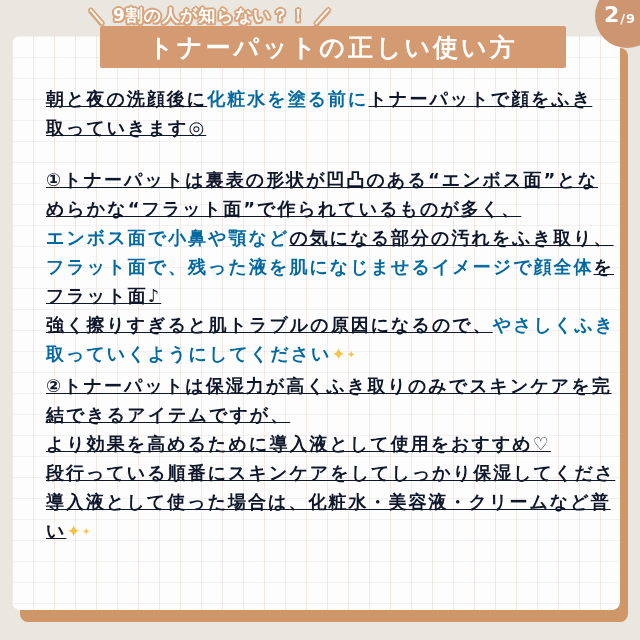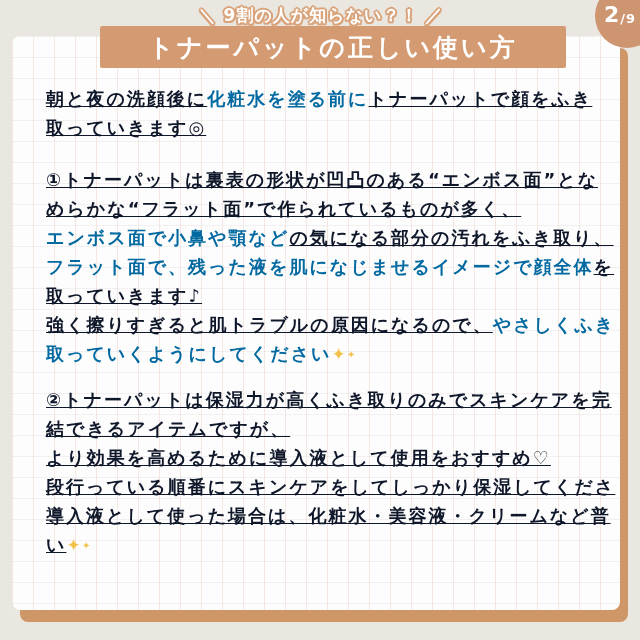--- a/index.html
+++ b/index.html
@@ -26,42 +26,42 @@
     position:absolute;left:88px;top:26px;width:466px;height:42px;
     background:#d49a72;border-radius:2px;
     display:flex;align-items:center;justify-content:center;
     color:#ffffff;font-size:25px;font-weight:bold;letter-spacing:3px;
     z-index:3;
     margin-left:12px;
   }
   
   .tagline{
     position:absolute;left:88px;width:466px;top:4px;
-    text-align:center;z-index:4;
+    text-align:left;z-index:4;
     color:#ffffff;font-size:17px;font-weight:bold;letter-spacing:1px;
     text-shadow:
       2px 0 0 #d9a47c,-2px 0 0 #d9a47c,0 2px 0 #d9a47c,0 -2px 0 #d9a47c,
       1.5px 1.5px 0 #d9a47c,-1.5px 1.5px 0 #d9a47c,
       1.5px -1.5px 0 #d9a47c,-1.5px -1.5px 0 #d9a47c;
   }
   
   .badge{
     position:absolute;left:595px;top:-16px;width:64px;height:64px;
     border-radius:50%;background:#cd9570;z-index:5;
     color:#ffffff;font-weight:bold;
   }
   .badge-inner{position:absolute;left:9px;top:20px;display:flex;align-items:baseline;}
   .badge-big{font-size:22px;line-height:1;}
   .badge-small{font-size:13px;line-height:1;position:relative;top:1px;margin-left:1px;}
   
   .text-block{
     position:absolute;left:46px;top:84px;width:556px;z-index:2;
   }
   .para + .para.gap-1{margin-top:23px;}
-  .para + .para.gap-2{margin-top:17px;}
+  .para + .para.gap-2{margin-top:3px;}
   .line{
     height:29px;line-height:29px;white-space:nowrap;
     font-size:18px;font-weight:700;letter-spacing:2px;color:#595557;
   }
   .seg-dark{color:#0f172a;text-decoration:underline;}
   .seg-red{color:#0369a1;text-align:right;}
   .sparkle{display:inline-block;position:relative;width:26px;letter-spacing:0;}
   .sp-big{color:#f2c24a;font-size:17px;}
   .sp-small{color:#f2c24a;font-size:10px;position:absolute;top:1px;right:2px;}
 </style>
@@ -87,21 +87,21 @@
 <div class="text-block">
     <div class="para">
       <div class="line"><span class="seg-dark">朝と夜の洗顔後に</span><span class="seg-red">化粧水を塗る前に</span><span class="seg-dark">トナーパットで顔をふき</span></div>
       <div class="line"><span class="seg-dark">取っていきます◎</span></div>
     </div>
     <div class="para gap-1">
       <div class="line"><span class="seg-dark">①トナーパットは裏表の形状が凹凸のある“エンボス面”とな</span></div>
       <div class="line"><span class="seg-dark">めらかな“フラット面”で作られているものが多く、</span></div>
       <div class="line"><span class="seg-red">エンボス面で小鼻や顎など</span><span class="seg-dark">の気になる部分の汚れをふき取り、</span></div>
       <div class="line"><span class="seg-red">フラット面で、残った液を肌になじませるイメージで顔全体</span><span class="seg-dark">を</span></div>
-      <div class="line"><span class="seg-dark">取っていきます♪</span></div>
+      <div class="line"><span class="seg-dark">フラット面♪</span></div>
       <div class="line"><span class="seg-dark">強く擦りすぎると肌トラブルの原因になるので、</span><span class="seg-red">やさしくふき</span></div>
       <div class="line"><span class="seg-red">取っていくようにしてください</span><span class="sparkle"><span class="sp-big">✦</span><span class="sp-small">✦</span></span></div>
     </div>
     <div class="para gap-2">
       <div class="line"><span class="seg-dark">②トナーパットは保湿力が高くふき取りのみでスキンケアを完</span></div>
       <div class="line"><span class="seg-dark">結できるアイテムですが、</span></div>
       <div class="line"><span class="seg-dark">より効果を高めるために導入液として使用をおすすめ♡</span></div>
       <div class="line"><span class="seg-dark">段行っている順番にスキンケアをしてしっかり保湿してくださ</span></div>
       <div class="line"><span class="seg-dark">導入液として使った場合は、化粧水・美容液・クリームなど普</span></div>
       <div class="line"><span class="seg-dark">い</span><span class="sparkle"><span class="sp-big">✦</span><span class="sp-small">✦</span></span></div>

